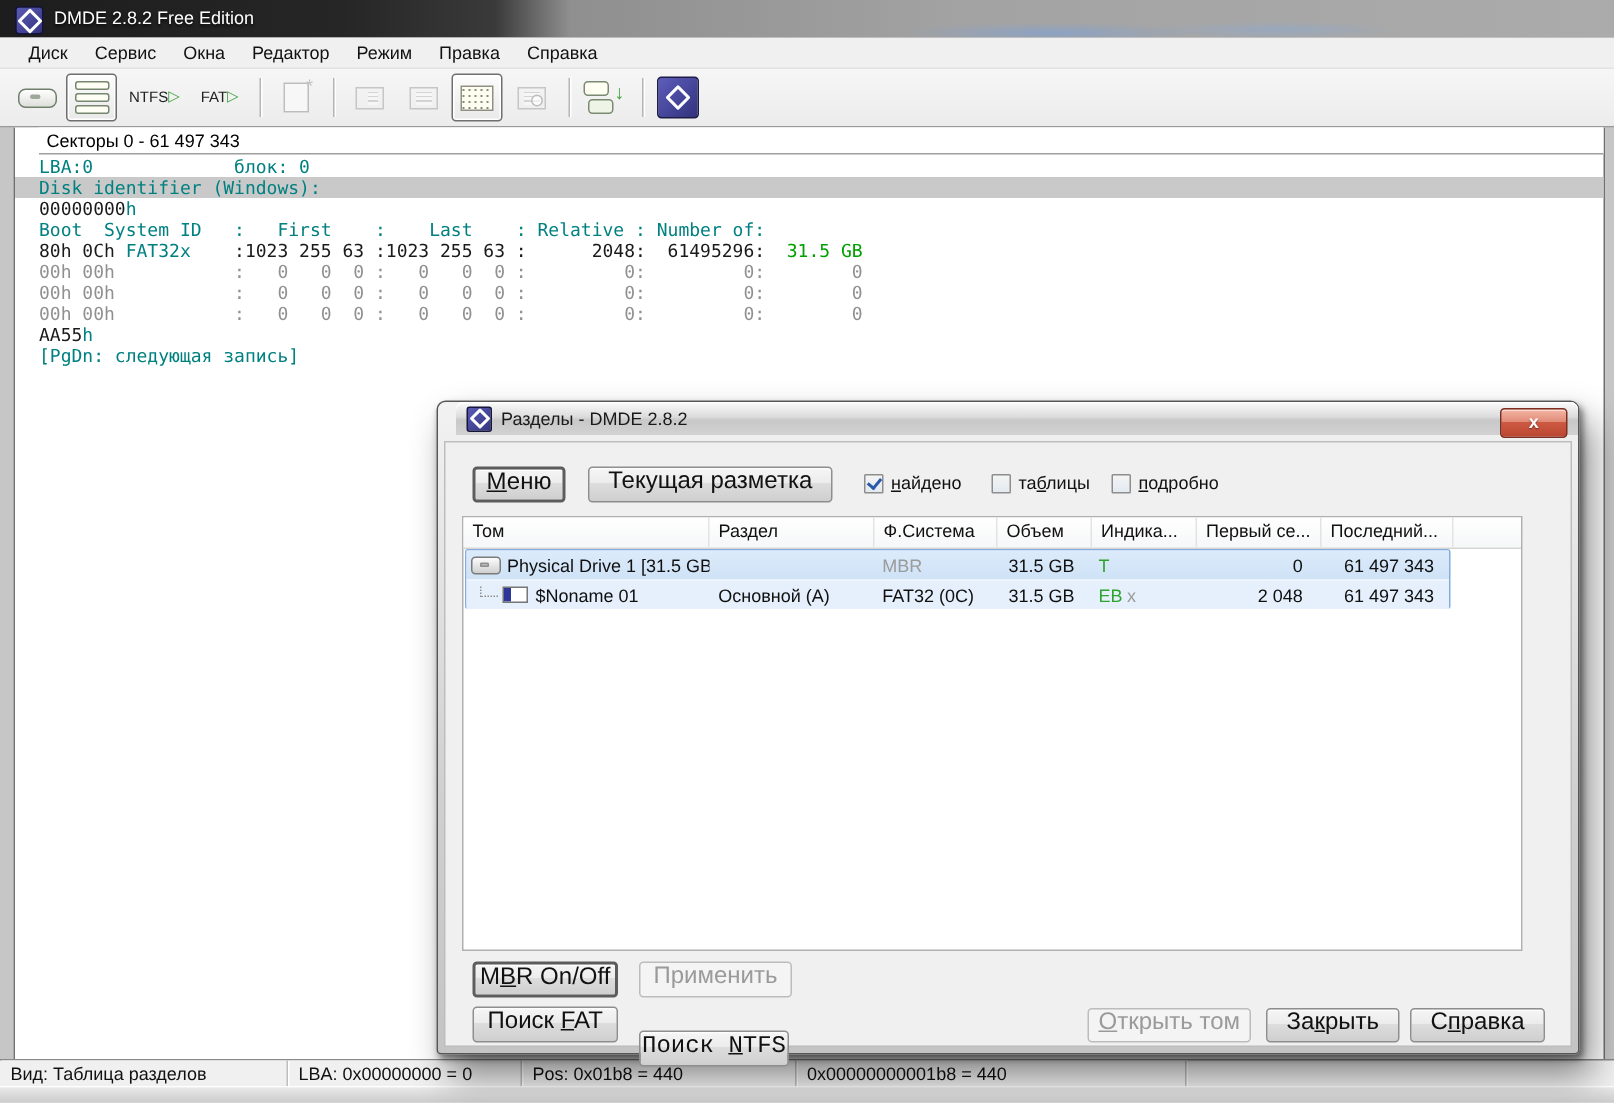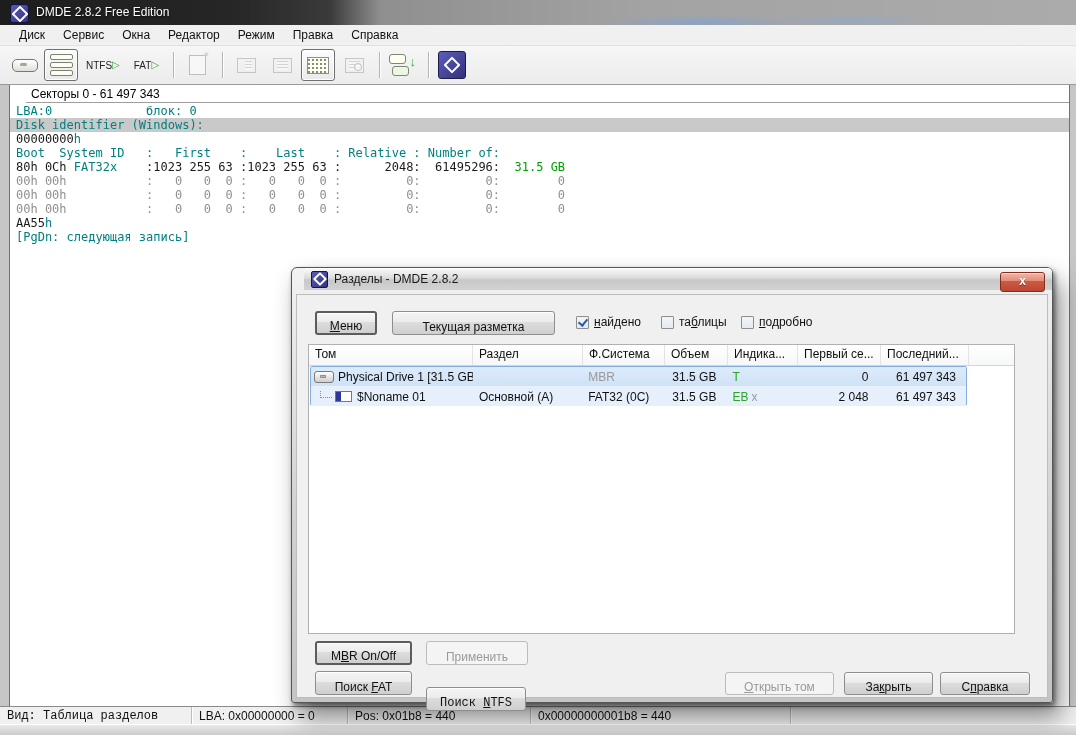--- a/index.html
+++ b/index.html
@@ -70,32 +70,32 @@
   .tb-logo{width:26px;height:26px;border-radius:3px;border:1px solid #1c1c46;
     background:linear-gradient(135deg,#5d5dbd,#32327c);display:flex;align-items:center;justify-content:center;}
   
   #content{position:absolute;left:0;top:85px;width:1076px;height:621px;background:#c6c6c6;}
   #content-inner{position:absolute;left:9px;right:6px;top:0;bottom:0;background:#fff;
     border-left:1px solid #707070;border-right:1px solid #707070;}
   #sectorbar{position:absolute;left:16px;right:0;top:0;height:18px;background:#fff;
     border-bottom:1px solid #9e9e9e;font-size:12px;color:#000;padding:2px 0 0 5px;box-sizing:border-box;}
   #hexpane{position:absolute;left:0;right:0;top:19px;bottom:0;
     font-family:"DejaVu Sans Mono",monospace;font-size:12px;line-height:14px;color:#000;}
-  .hexline{white-space:pre;padding-left:6px;height:14px;}
+  .hexline{white-space:pre;padding-left:16px;height:14px;}
   .hexline.band{background:#c9c9c9;}
   .t-teal{color:#008080;}
   .t-green{color:#00a000;}
   .t-gray{color:#909090;}
   .t-black{color:#1a1a1a;}
   
   #statusbar{position:absolute;left:0;top:706px;width:1076px;height:18px;background:#f0f0f0;
     border-top:1px solid #8a8a8a;font-size:12px;color:#111;display:flex;align-items:center;}
   .sb-seg{height:100%;display:flex;align-items:center;padding-left:7px;box-sizing:border-box;
     border-right:1px solid #bdbdbd;box-shadow:1px 0 0 #fff;}
-  .sb-seg.s1{width:192px;font-family:Liberation Mono, monospace;}
+  .sb-seg.s1{width:192px;}
   .sb-seg.s2{width:156px;}
   .sb-seg.s3{width:183px;}
   .sb-seg.s4{width:260px;}
   .sb-seg.s5{flex:1;border-right:none;box-shadow:none;}
   #bottomstrip{position:absolute;left:0;top:724px;width:1076px;height:11px;
     background:linear-gradient(#e9e9e9,#c9c9c9);border-top:1px solid #fff;}
   
   #dialog{position:absolute;left:291px;top:267px;width:762px;height:436px;
     border:1px solid #565656;border-radius:6px 6px 3px 3px;
     background:linear-gradient(#f2f2f2,#d0d0d0 60%,#c4c4c4);
@@ -111,21 +111,21 @@
   #dlg-title{font-size:12px;color:#1a1a1a;}
   #dlg-close{position:absolute;right:7px;top:4px;width:43px;height:18px;border-radius:3px;
     border:1px solid #7e2d1f;color:#fff;font-size:12px;font-weight:bold;text-align:center;line-height:16px;
     background:linear-gradient(#f5b6a6 0%,#e08b77 45%,#cf5a43 46%,#bb4732 100%);
     box-shadow:inset 0 1px 0 rgba(255,255,255,.5);text-shadow:0 1px 1px rgba(0,0,0,.45);cursor:default;}
   #dlg-client{position:absolute;left:4px;right:4px;top:26px;bottom:4px;background:#f0f0f0;
     border:1px solid #bdbdbd;box-sizing:border-box;}
   
   .w7btn{position:absolute;box-sizing:border-box;border:1px solid #8e8e8e;border-radius:3px;
     background:linear-gradient(#f5f5f5,#ececec 45%,#dddddd 46%,#cfcfcf);
-    font-size:12px;color:#111;display:flex;align-items:flex-end;justify-content:center;
+    font-size:16px;color:#111;display:flex;align-items:flex-start;justify-content:center;
     box-shadow:inset 0 1px 0 rgba(255,255,255,.8);cursor:default;}
   .w7btn.default{border:2px solid #5c5c5c;}
   .w7btn.disabled{color:#9a9a9a;border-color:#bcbcbc;background:#f4f4f4;box-shadow:none;}
   
   #btn-menu{left:18px;top:16px;width:62px;height:24px;}
   #btn-layout{left:95px;top:16px;width:163px;height:24px;}
   .checkbox-group{position:absolute;top:19px;height:16px;display:flex;align-items:center;}
   #cb1{left:279px;} #cb2{left:364px;} #cb3{left:444px;}
   .cbx{width:13px;height:13px;border:1px solid #8e8e8e;border-radius:1px;
     background:linear-gradient(#f4f4f4,#e2eaf1);margin-right:5px;position:relative;box-sizing:border-box;}

